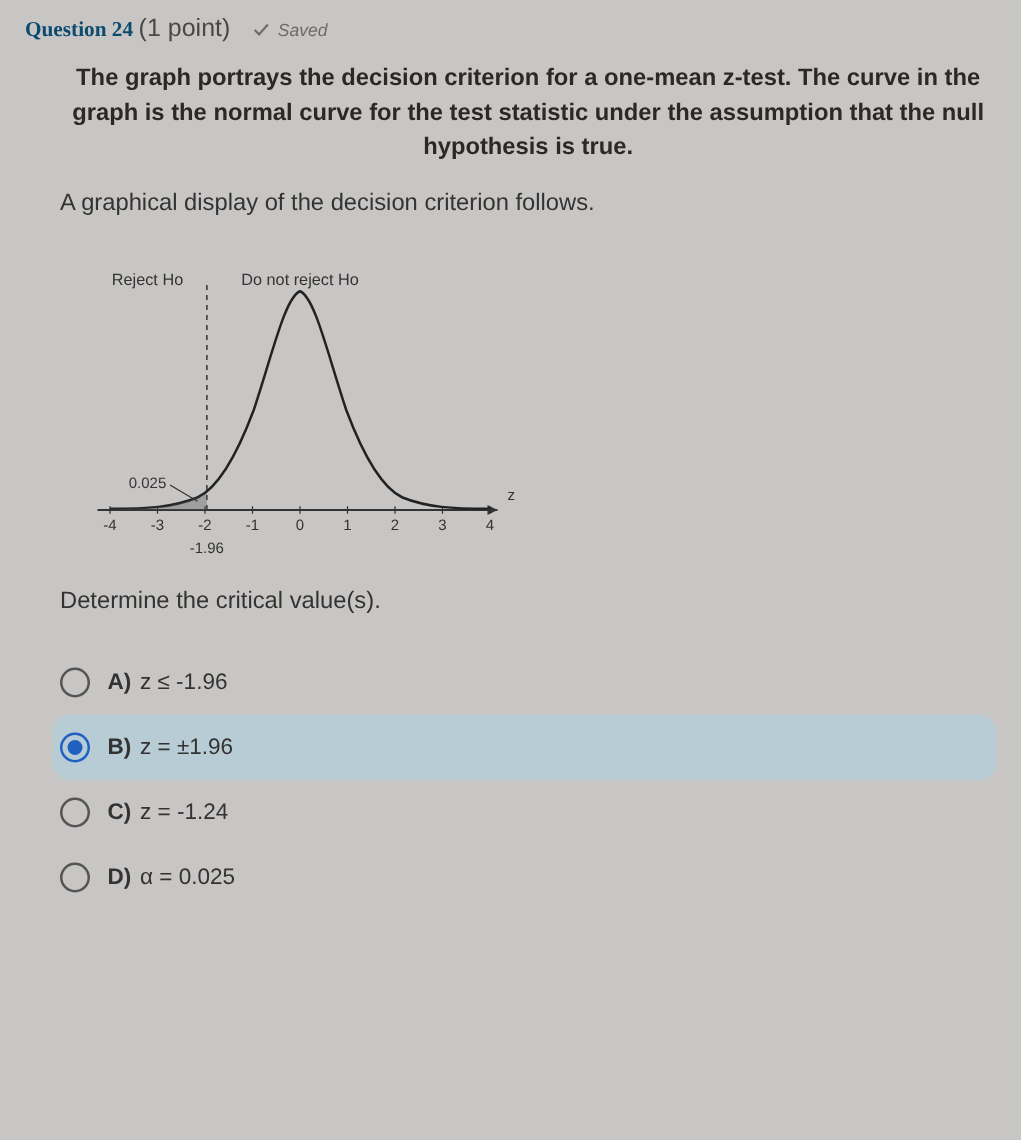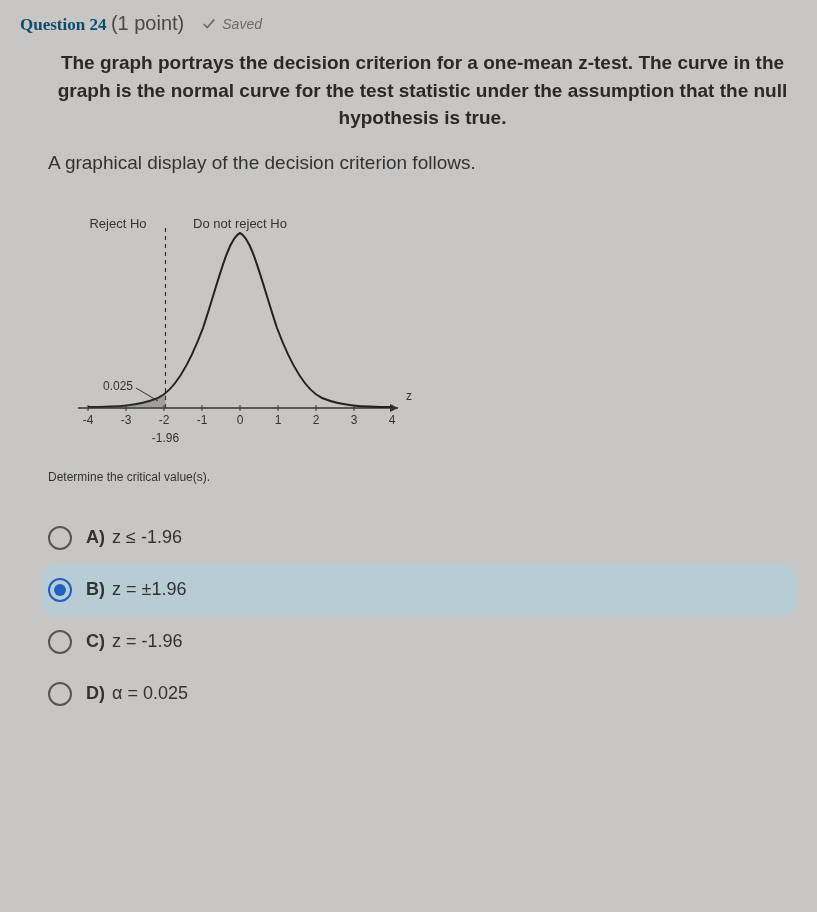--- a/index.html
+++ b/index.html
@@ -60,21 +60,21 @@
       font-size: 19px;
       color: #333;
       margin-bottom: 24px;
     }
     .graph-wrap {
       width: 360px;
       height: 250px;
       margin: 10px 0 22px 10px;
     }
     .determine {
-      font-size: 12px;
+      font-size: 19px;
       color: #333;
       margin: 18px 0 28px 0;
     }
     .option-row {
       display: flex;
       align-items: center;
       gap: 14px;
       padding: 14px 6px;
       font-size: 18px;
       color: #333;
@@ -201,21 +201,21 @@
     <span>
       <span class="opt-letter">B)</span>
       <span class="opt-text">z = ±1.96</span>
     </span>
   </div>
 
   <div class="option-row">
     <div class="radio"></div>
     <span>
       <span class="opt-letter">C)</span>
-      <span class="opt-text">z = -1.96</span>
+      <span class="opt-text">z = -1.24</span>
     </span>
   </div>
 
   <div class="option-row">
     <div class="radio"></div>
     <span>
       <span class="opt-letter">D)</span>
       <span class="opt-text">α = 0.025</span>
     </span>
   </div>

